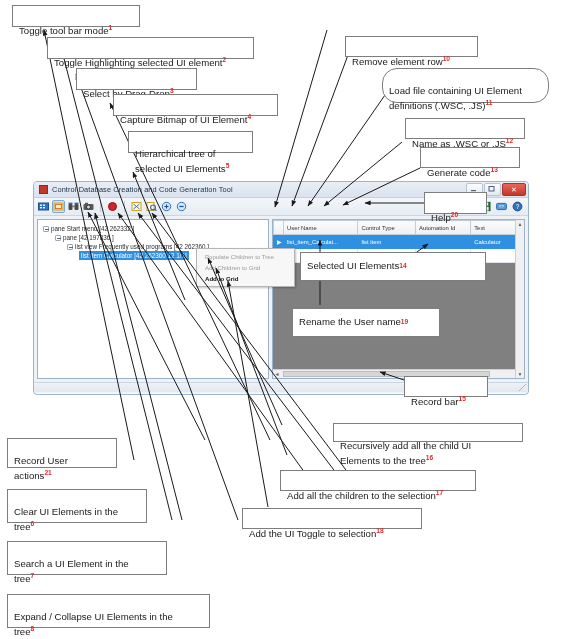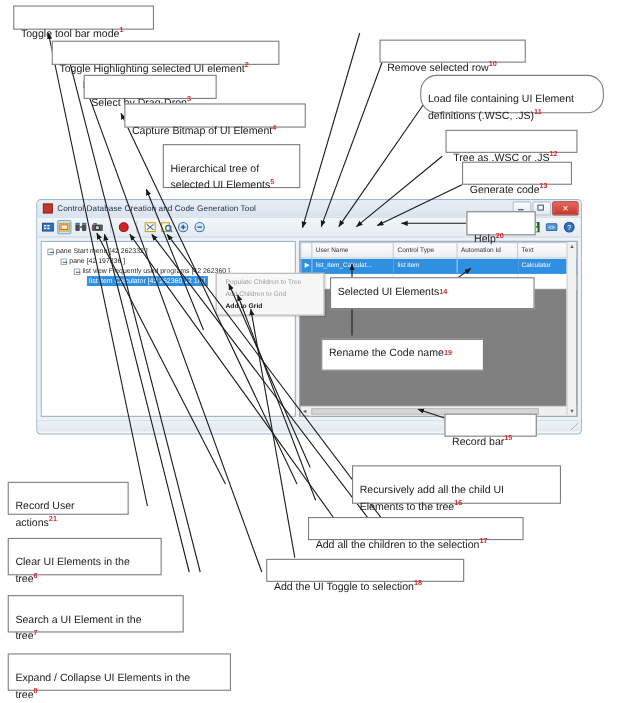--- a/index.html
+++ b/index.html
@@ -182,60 +182,60 @@
   </div>
 
   <div class="callout" style="left:76px;top:68px;width:121px;height:22px;">
     <span>Select by Drag-Drop</span><span class="sup">3</span>
   </div>
 
   <div class="callout" style="left:113px;top:94px;width:165px;height:22px;">
     <span>Capture Bitmap of UI Element</span><span class="sup">4</span>
   </div>
 
-  <div class="callout" style="left:148px;top:131px;width:125px;height:40px;">
+  <div class="callout" style="left:128px;top:131px;width:125px;height:22px;">
     <span>Hierarchical tree of
 selected UI Elements</span><span class="sup">5</span>
   </div>
 
 
   <div class="callout" style="left:345px;top:36px;width:133px;height:21px;">
-    <span>Remove selected row</span><span class="sup">10</span>
+    <span>Remove element row</span><span class="sup">10</span>
   </div>
 
   <div class="callout" style="left:382px;top:68px;width:167px;height:35px;border-radius:15px;">
     <span>Load file containing UI Element
 definitions (.WSC, .JS)</span><span class="sup">11</span>
   </div>
 
   <div class="callout" style="left:405px;top:118px;width:120px;height:21px;">
-    <span>Tree as .WSC or .JS</span><span class="sup">12</span>
+    <span>Name as .WSC or .JS</span><span class="sup">12</span>
   </div>
 
   <div class="callout" style="left:420px;top:147px;width:100px;height:21px;">
     <span>Generate code</span><span class="sup">13</span>
   </div>
 
   <div class="callout" style="left:424px;top:192px;width:63px;height:22px;">
     <span>Help</span><span class="sup">20</span>
   </div>
 
   <div class="callout" style="left:300px;top:252px;width:186px;height:29px;display:flex;align-items:center;">
     <span>Selected UI Elements</span><span class="sup">14</span>
   </div>
 
   <div class="callout" style="left:292px;top:308px;width:148px;height:29px;display:flex;align-items:center;">
-    <span>Rename the Code name</span><span class="sup">19</span>
+    <span>Rename the User name</span><span class="sup">19</span>
   </div>
 
   <div class="callout" style="left:404px;top:376px;width:84px;height:21px;">
     <span>Record bar</span><span class="sup">15</span>
   </div>
 
-  <div class="callout" style="left:320px;top:423px;width:190px;height:35px;">
+  <div class="callout" style="left:333px;top:423px;width:190px;height:19px;">
     <span>Recursively add all  the child UI
 Elements to the tree</span><span class="sup">16</span>
   </div>
 
   <div class="callout" style="left:280px;top:470px;width:196px;height:21px;">
     <span>Add all the children to the selection</span><span class="sup">17</span>
   </div>
 
   <div class="callout" style="left:242px;top:508px;width:180px;height:21px;">
     <span>Add the UI Toggle to selection</span><span class="sup">18</span>

